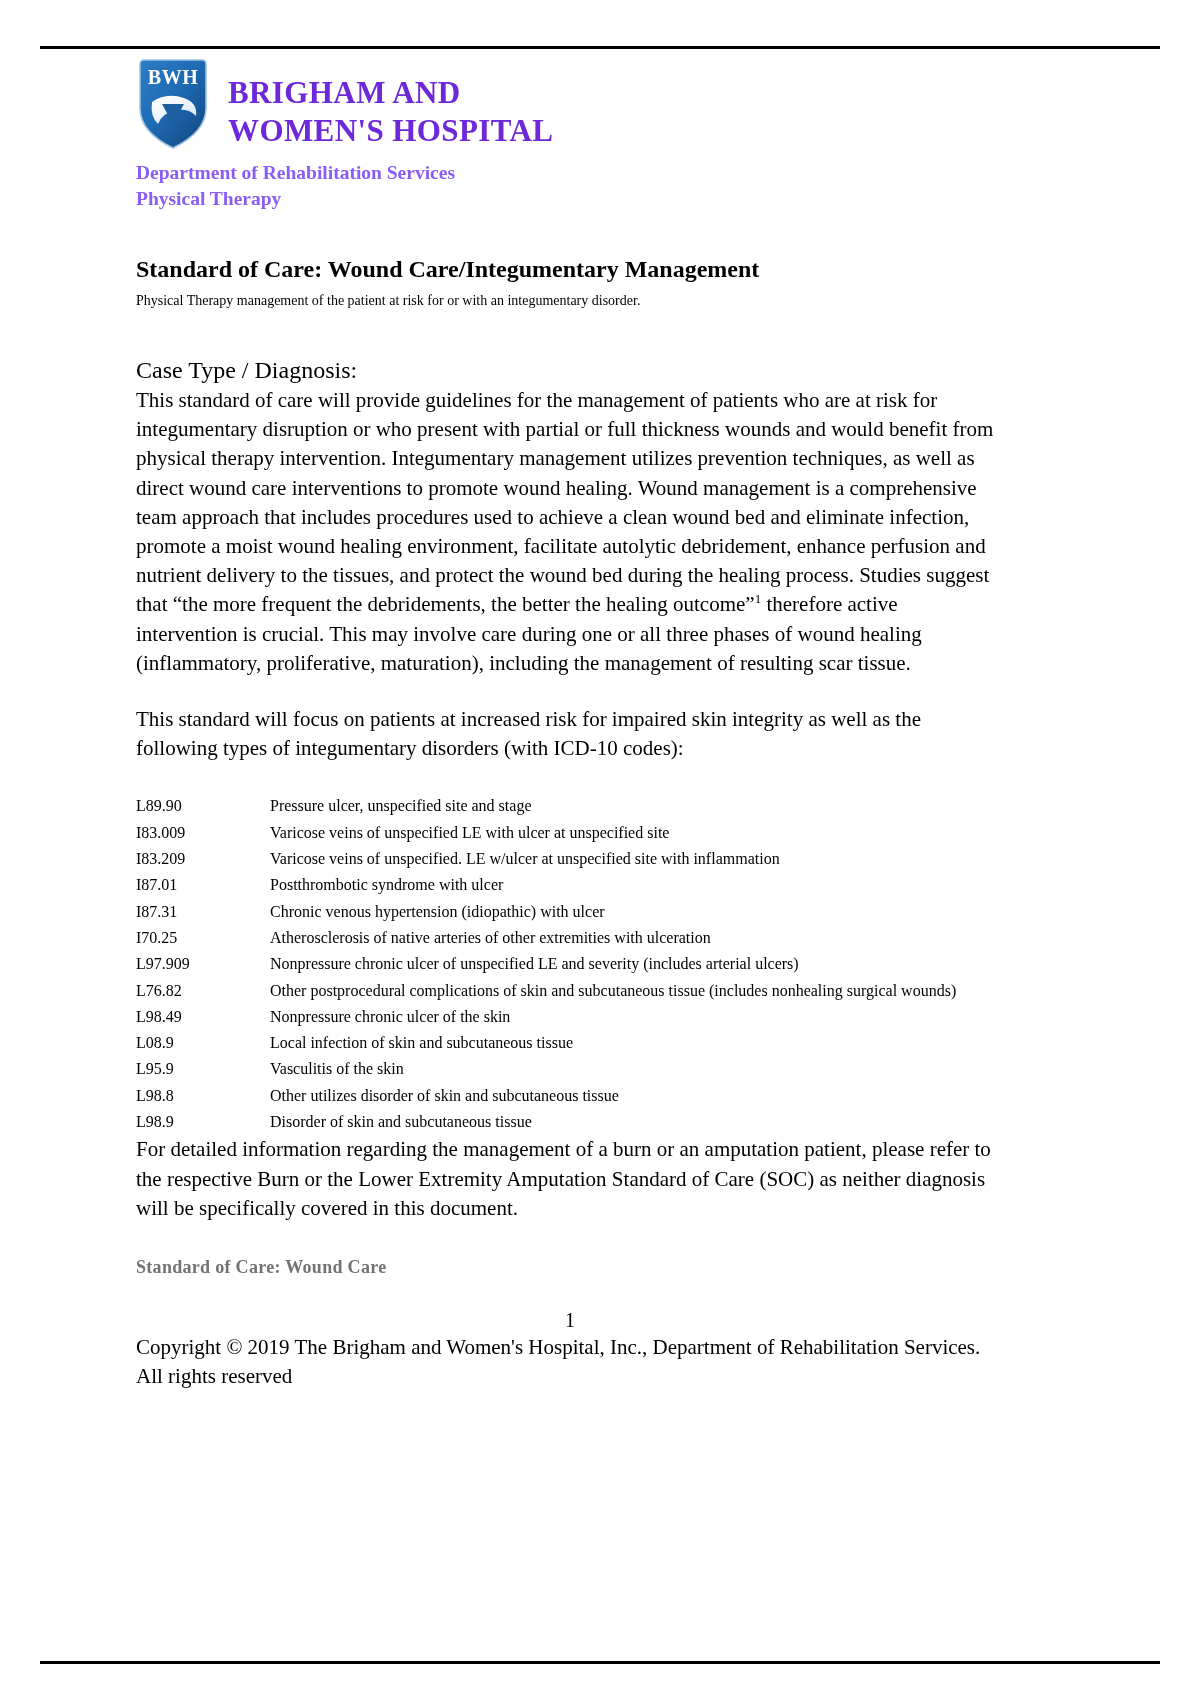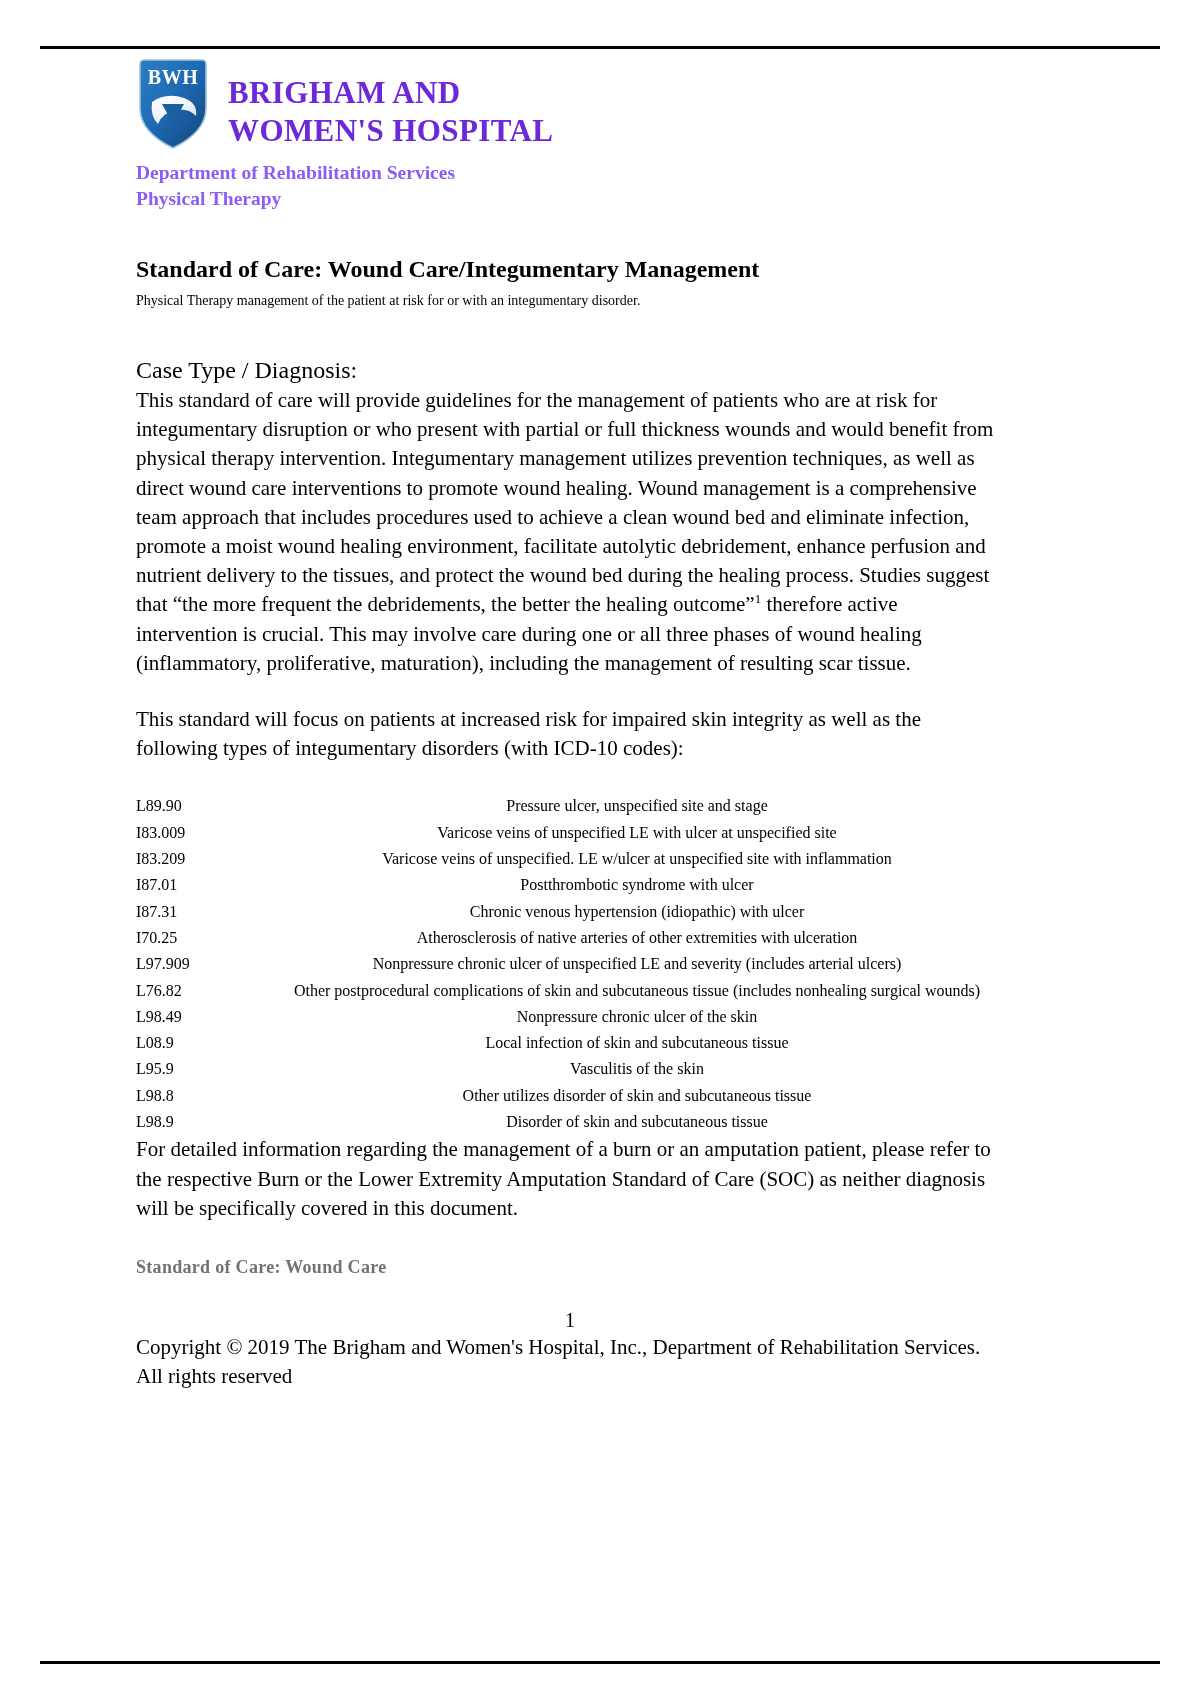--- a/index.html
+++ b/index.html
@@ -113,21 +113,20 @@
     font-size: 16px;
     line-height: 26.3px;
   }
   .code-id {
     flex: 0 0 134px;
     width: 134px;
     white-space: pre;
   }
   .code-desc {
     flex: 1 1 auto;
-    text-align: center;
   }
 
   .closing {
     margin-top: 30px;
   }
 
   
   .soc-footer {
     margin-top: 31px;
     font-weight: bold;

